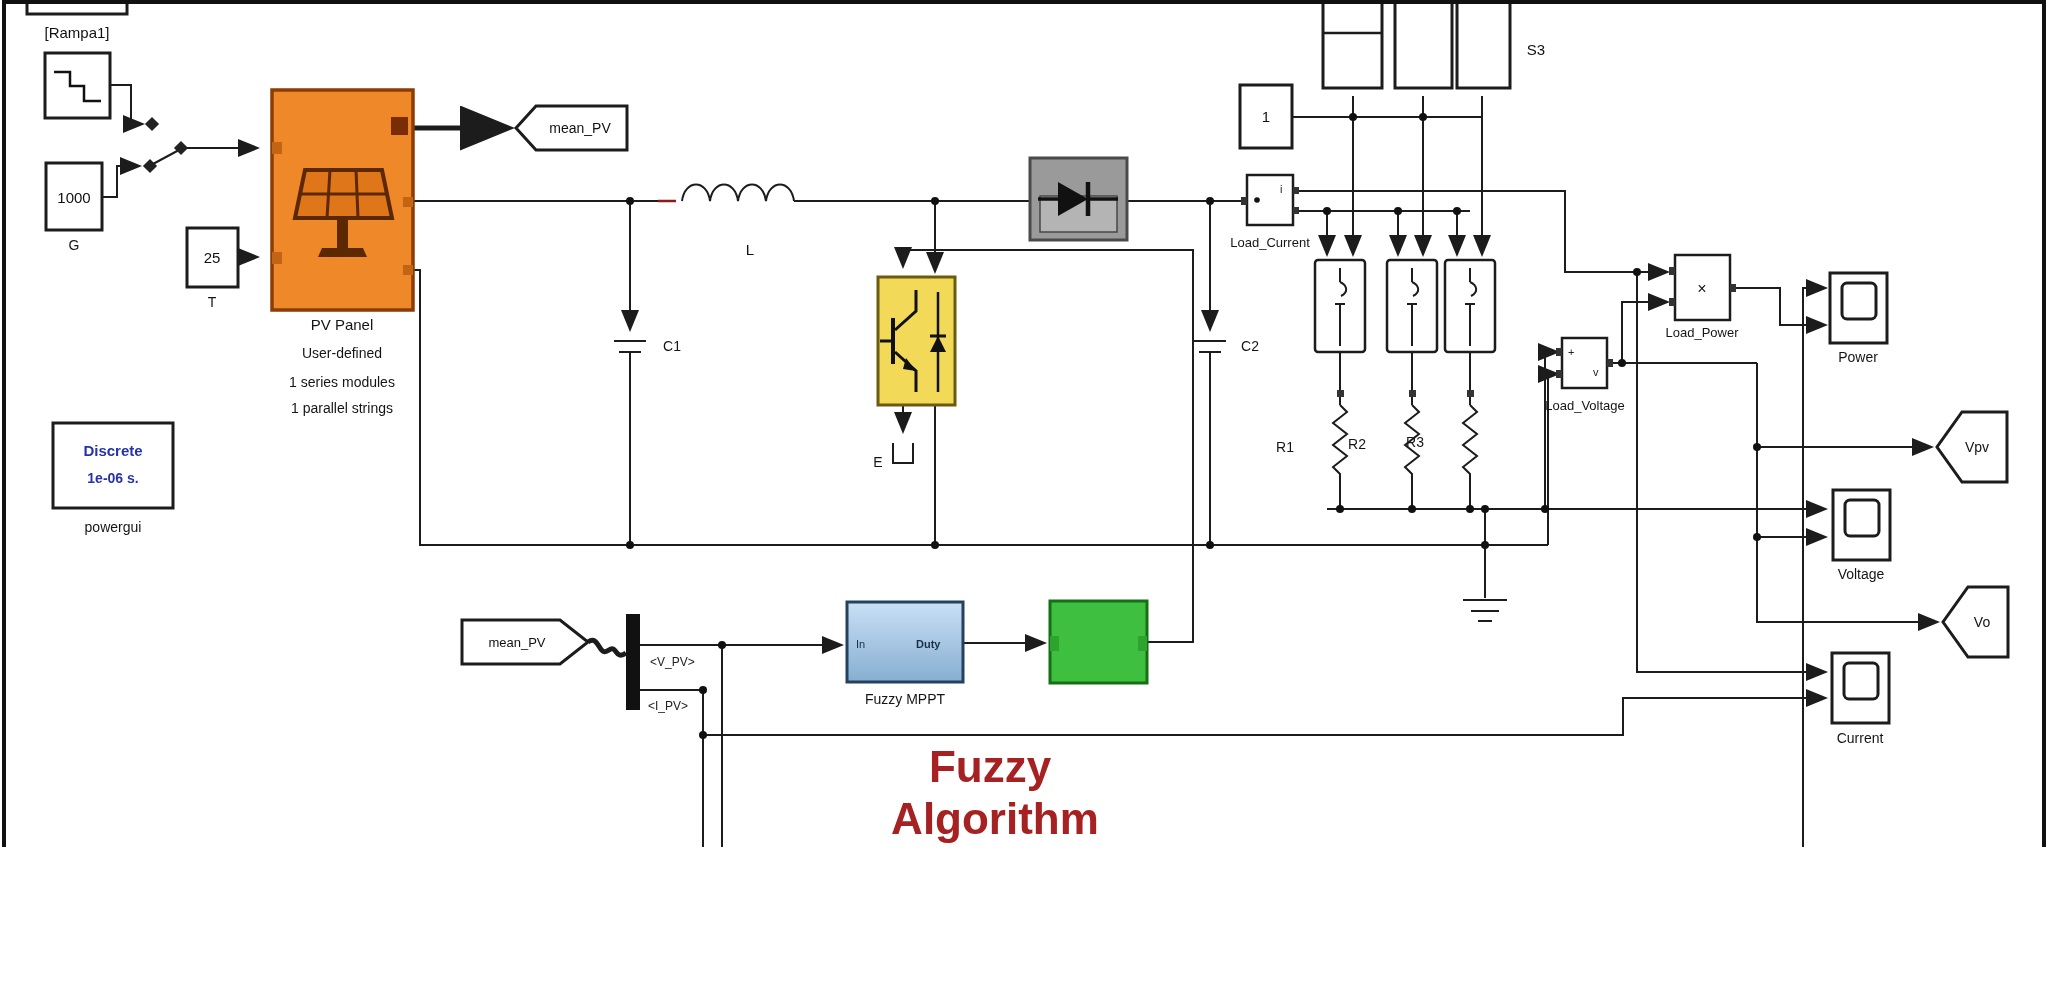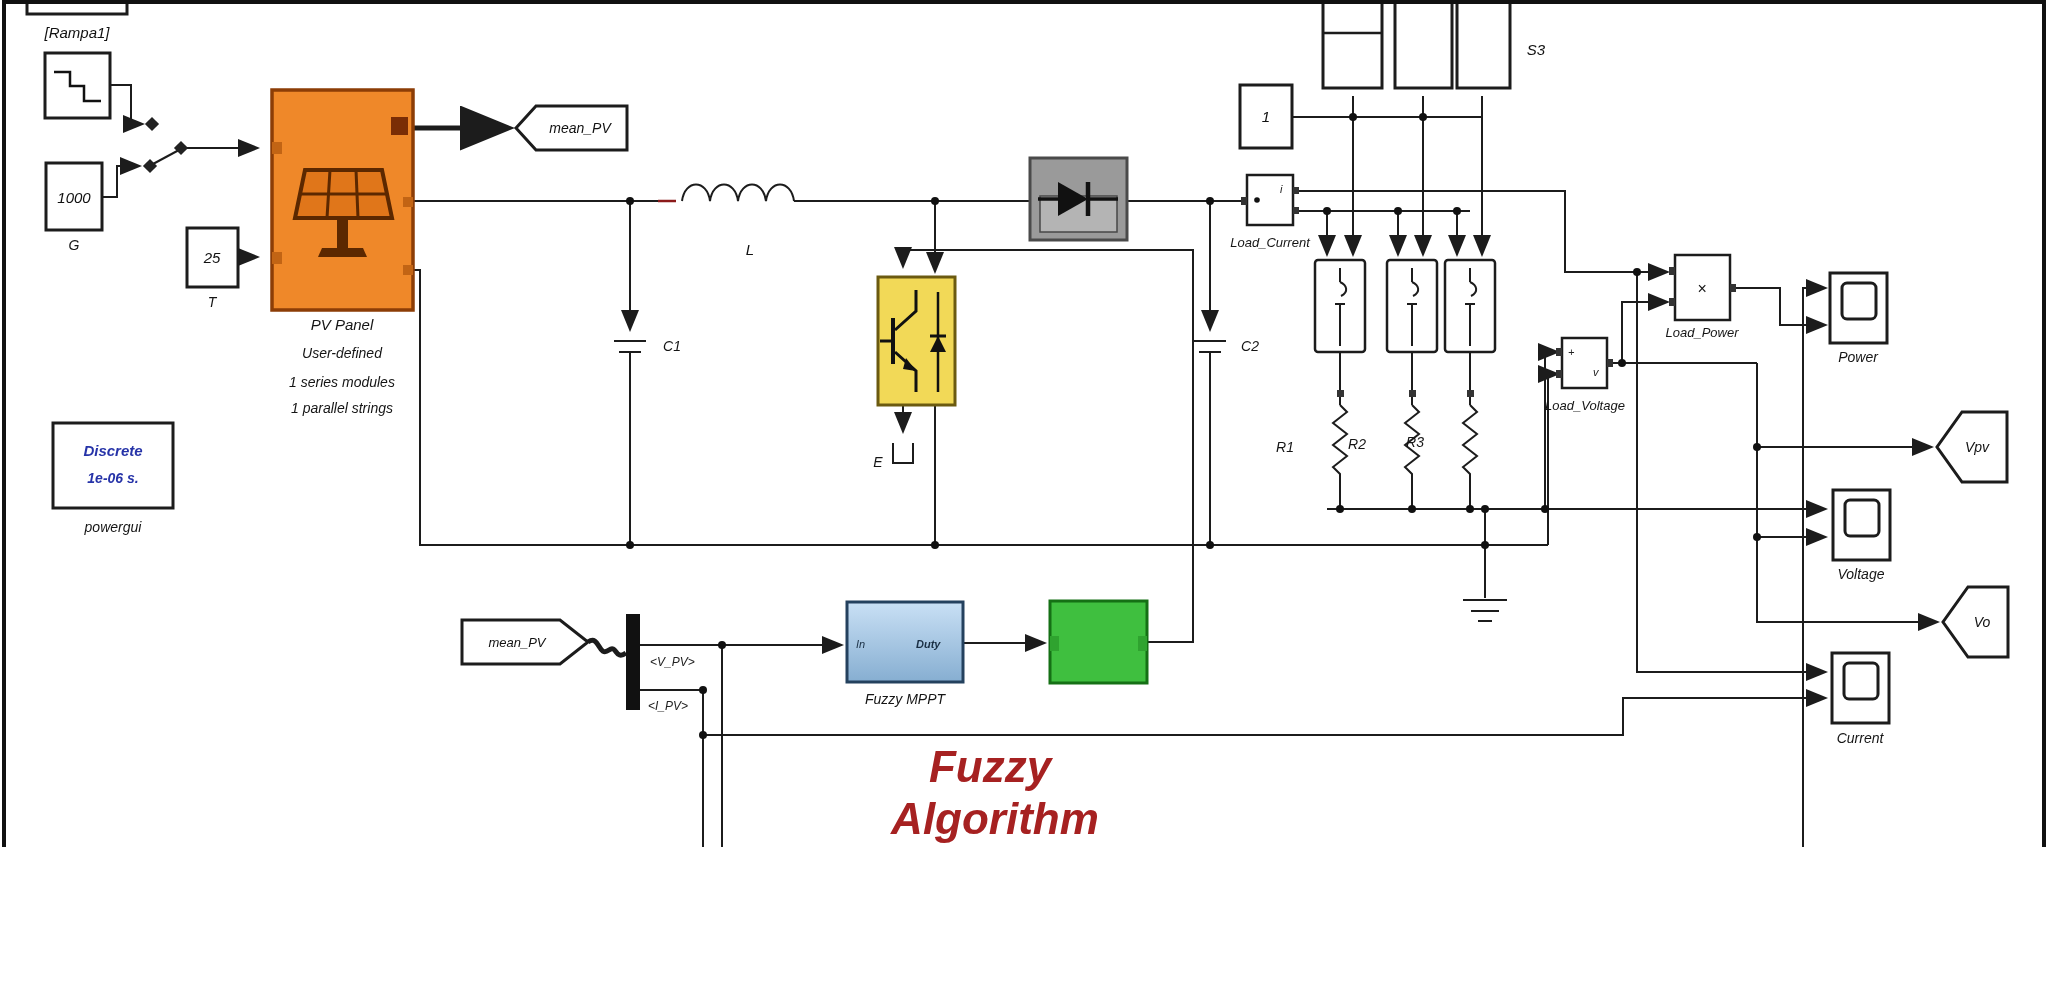--- a/index.html
+++ b/index.html
@@ -1,16 +1,16 @@
 <!DOCTYPE html>
 <html><head>
 <meta charset="utf-8">
 <style>
   html,body{margin:0;padding:0;background:#fff;}
-  #stage{position:relative;width:2048px;height:847px;background:#fff;overflow:hidden;font-style:italic;}
+  #stage{position:relative;width:2048px;height:847px;background:#fff;overflow:hidden;}
   svg{position:absolute;left:0;top:0;}
   .wire{stroke:#1c1c1c;stroke-width:2;fill:none;}
   .wire-thick{stroke:#1c1c1c;stroke-width:5;fill:none;}
   .aw{marker-end:url(#ah);}
   .blk{fill:#ffffff;stroke:#1c1c1c;stroke-width:2.5;}
   .blk-heavy{fill:#ffffff;stroke:#1c1c1c;stroke-width:3;}
   .dot{fill:#111;}
   .stub{fill:#333;}
   .lbl{font-family:"Liberation Sans",sans-serif;font-size:14px;fill:#151515;text-anchor:middle;}
   .lbl-sm{font-family:"Liberation Sans",sans-serif;font-size:12px;fill:#222;text-anchor:start;}

